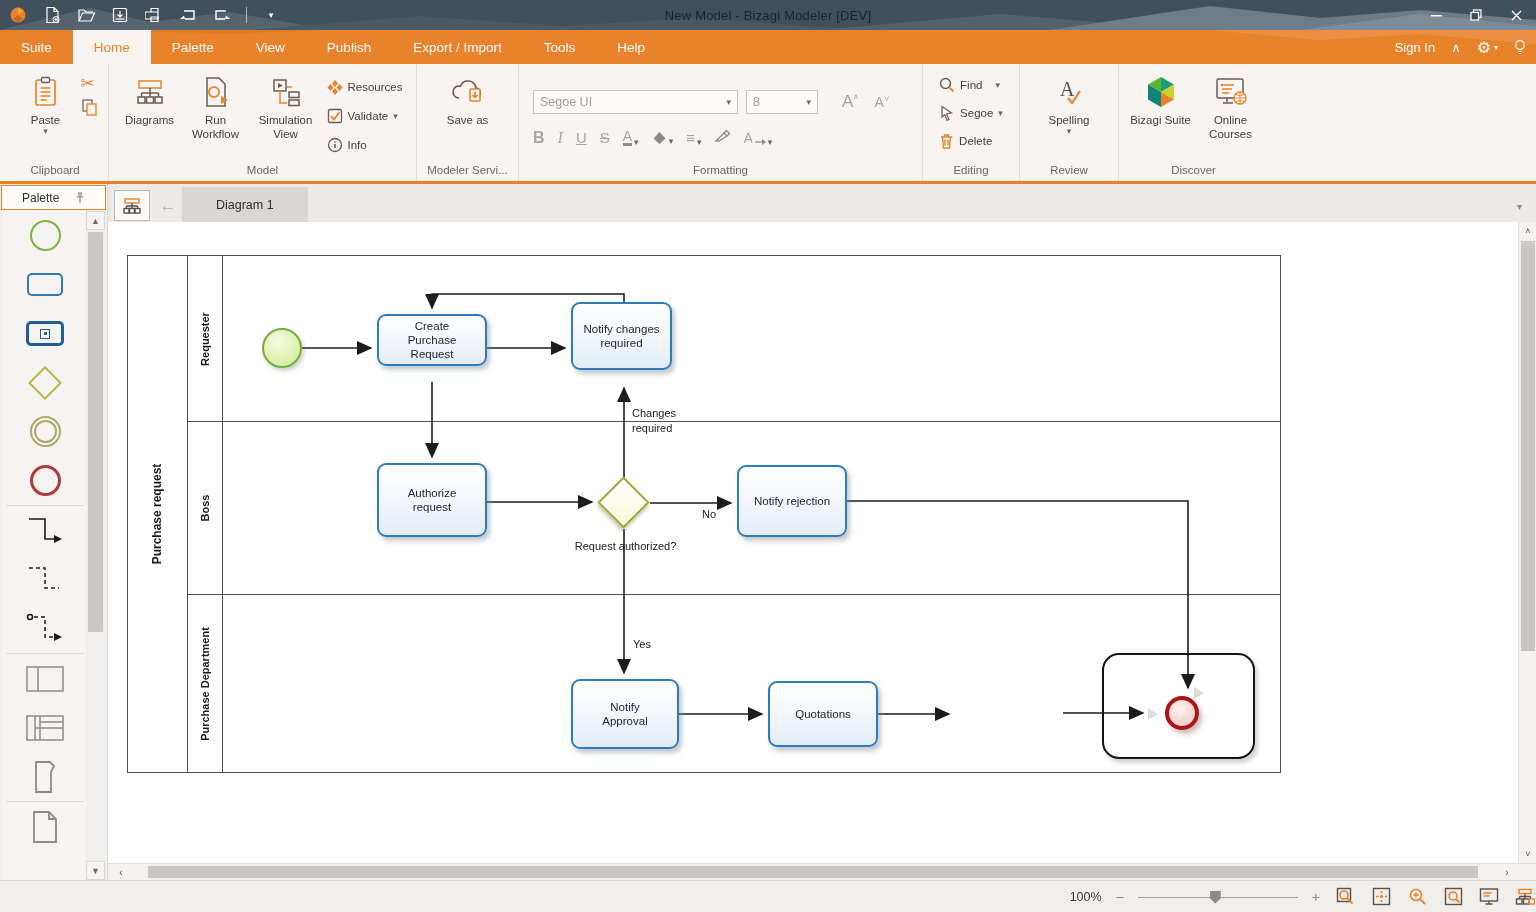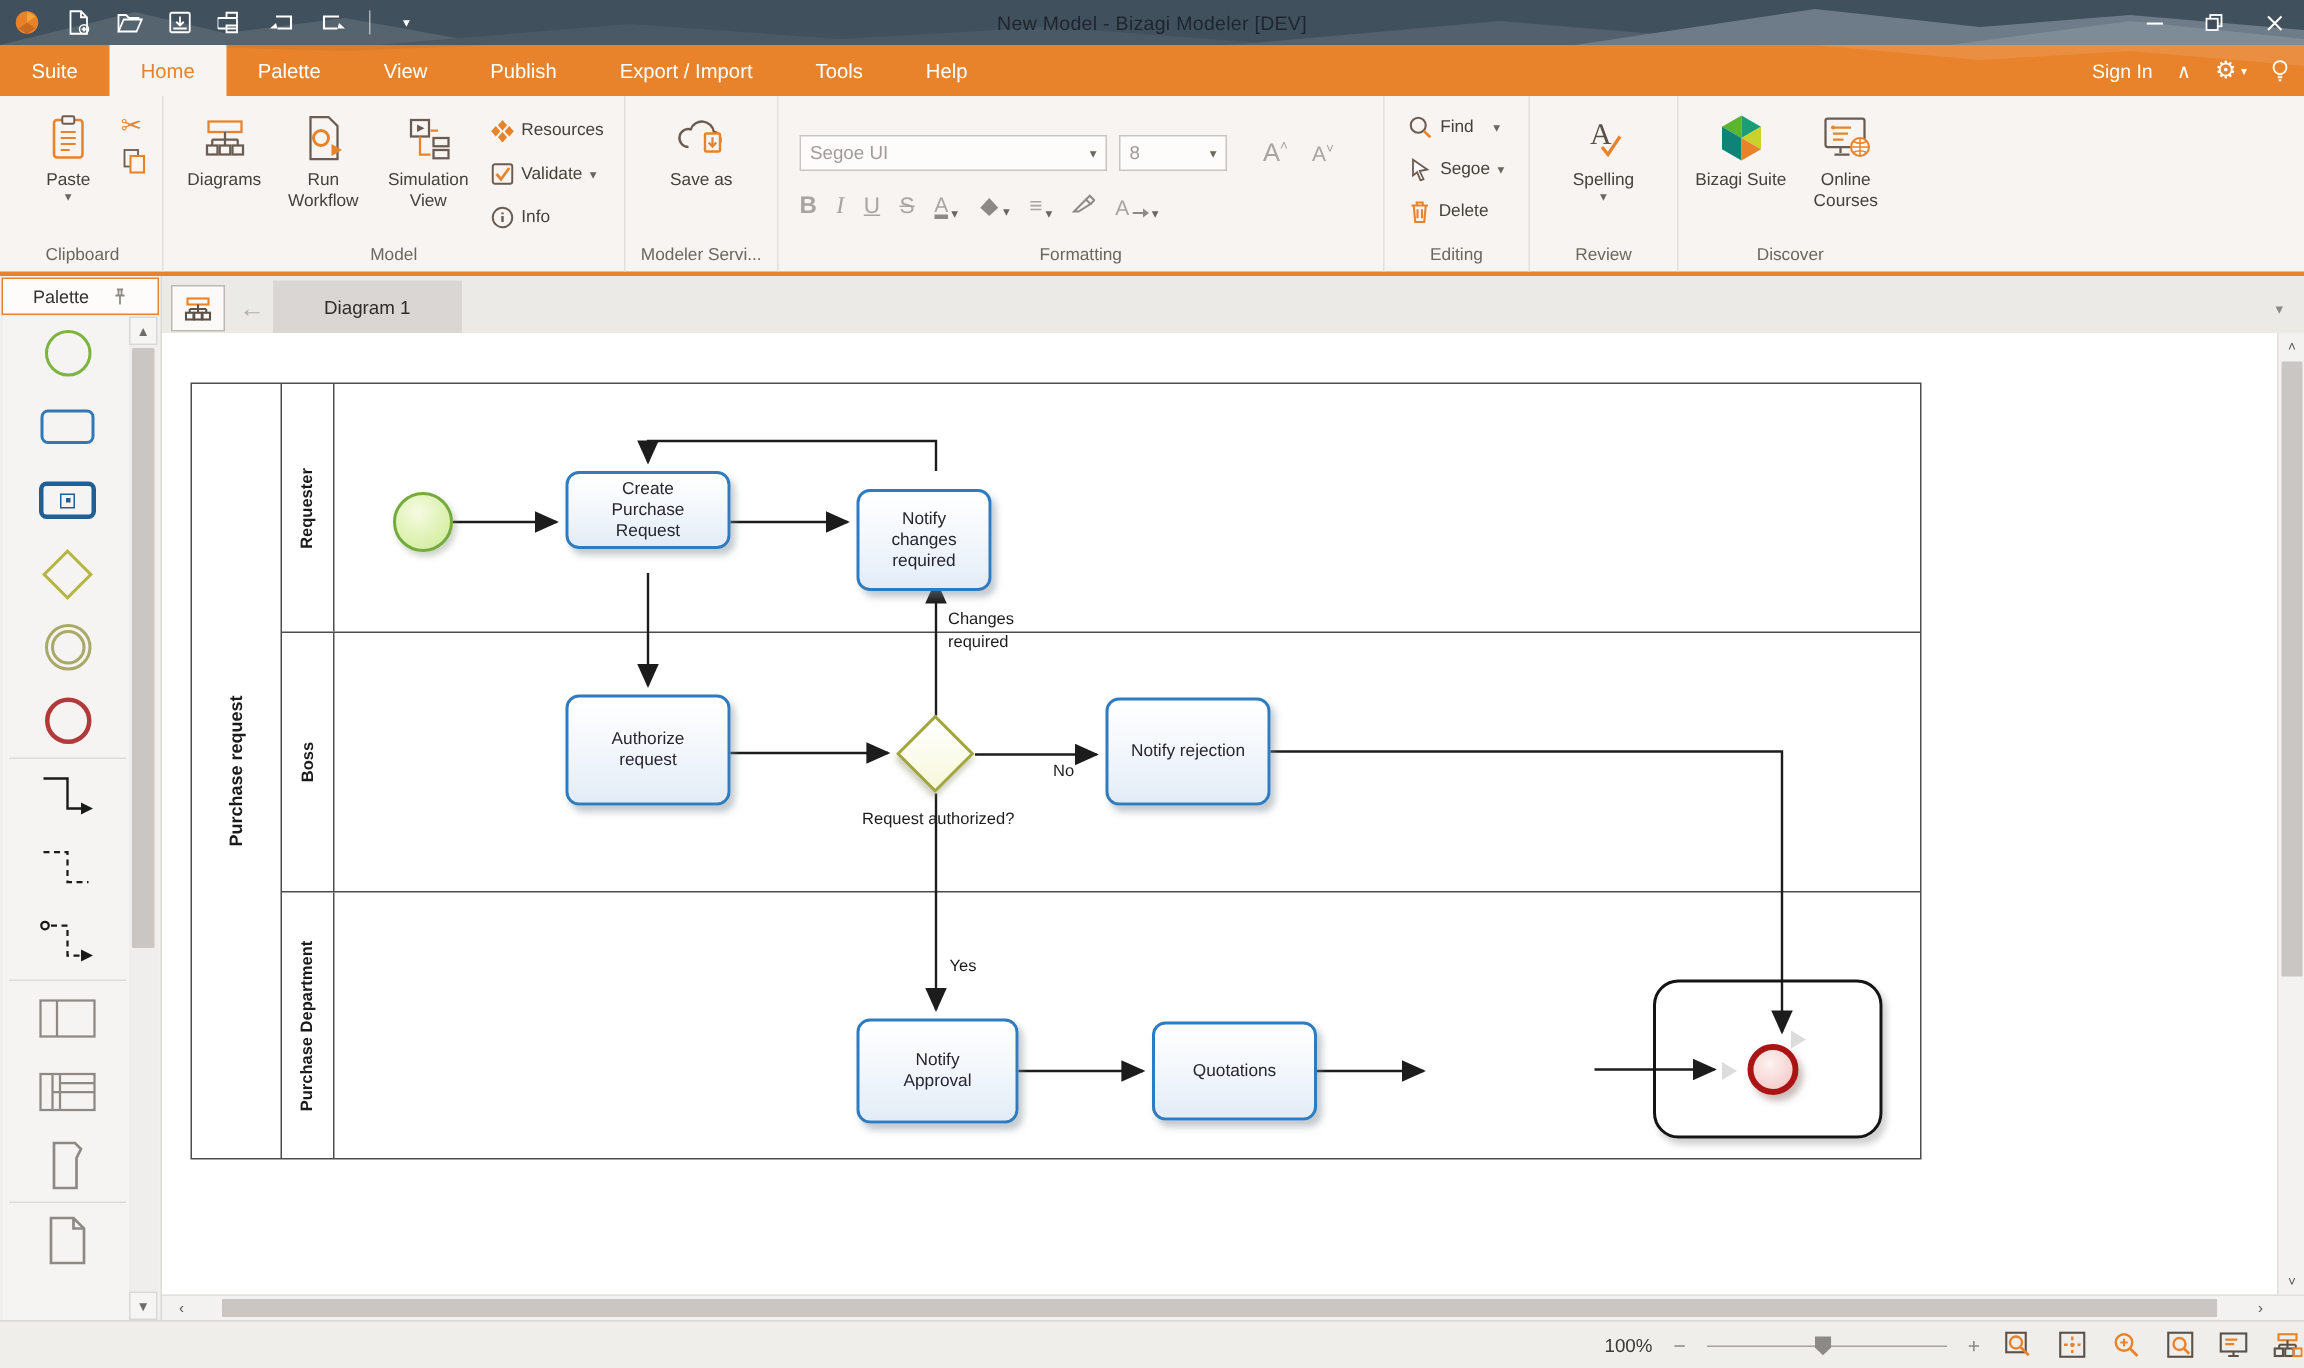--- a/index.html
+++ b/index.html
@@ -645,21 +645,21 @@
           <polygon points="1086,465 1096,471 1086,477"></polygon>
         </g>
       </svg>
 
       <div class="event-start" style="left:154px;top:106px;"></div>
 
       <div class="task" style="left:269px;top:92px;width:110px;height:52px;padding:0 17px;">
         <span>Create Purchase Request</span>
         </div>
 
-      <div class="task" style="left:463px;top:104px;width:90px;height:68px;padding:0 6px;">
+      <div class="task" style="left:463px;top:80px;width:101px;height:68px;padding:0 6px;">
         <span>Notify changes required</span>
         </div>
 
       <div class="task" style="left:269px;top:241px;width:110px;height:74px;padding:0 22px;">
         <span>Authorize request</span>
         </div>
 
       <div class="gateway" style="left:497px;top:262px;"></div>
 
       <div class="task" style="left:629px;top:243px;width:110px;height:72px;padding:0 4px;">

